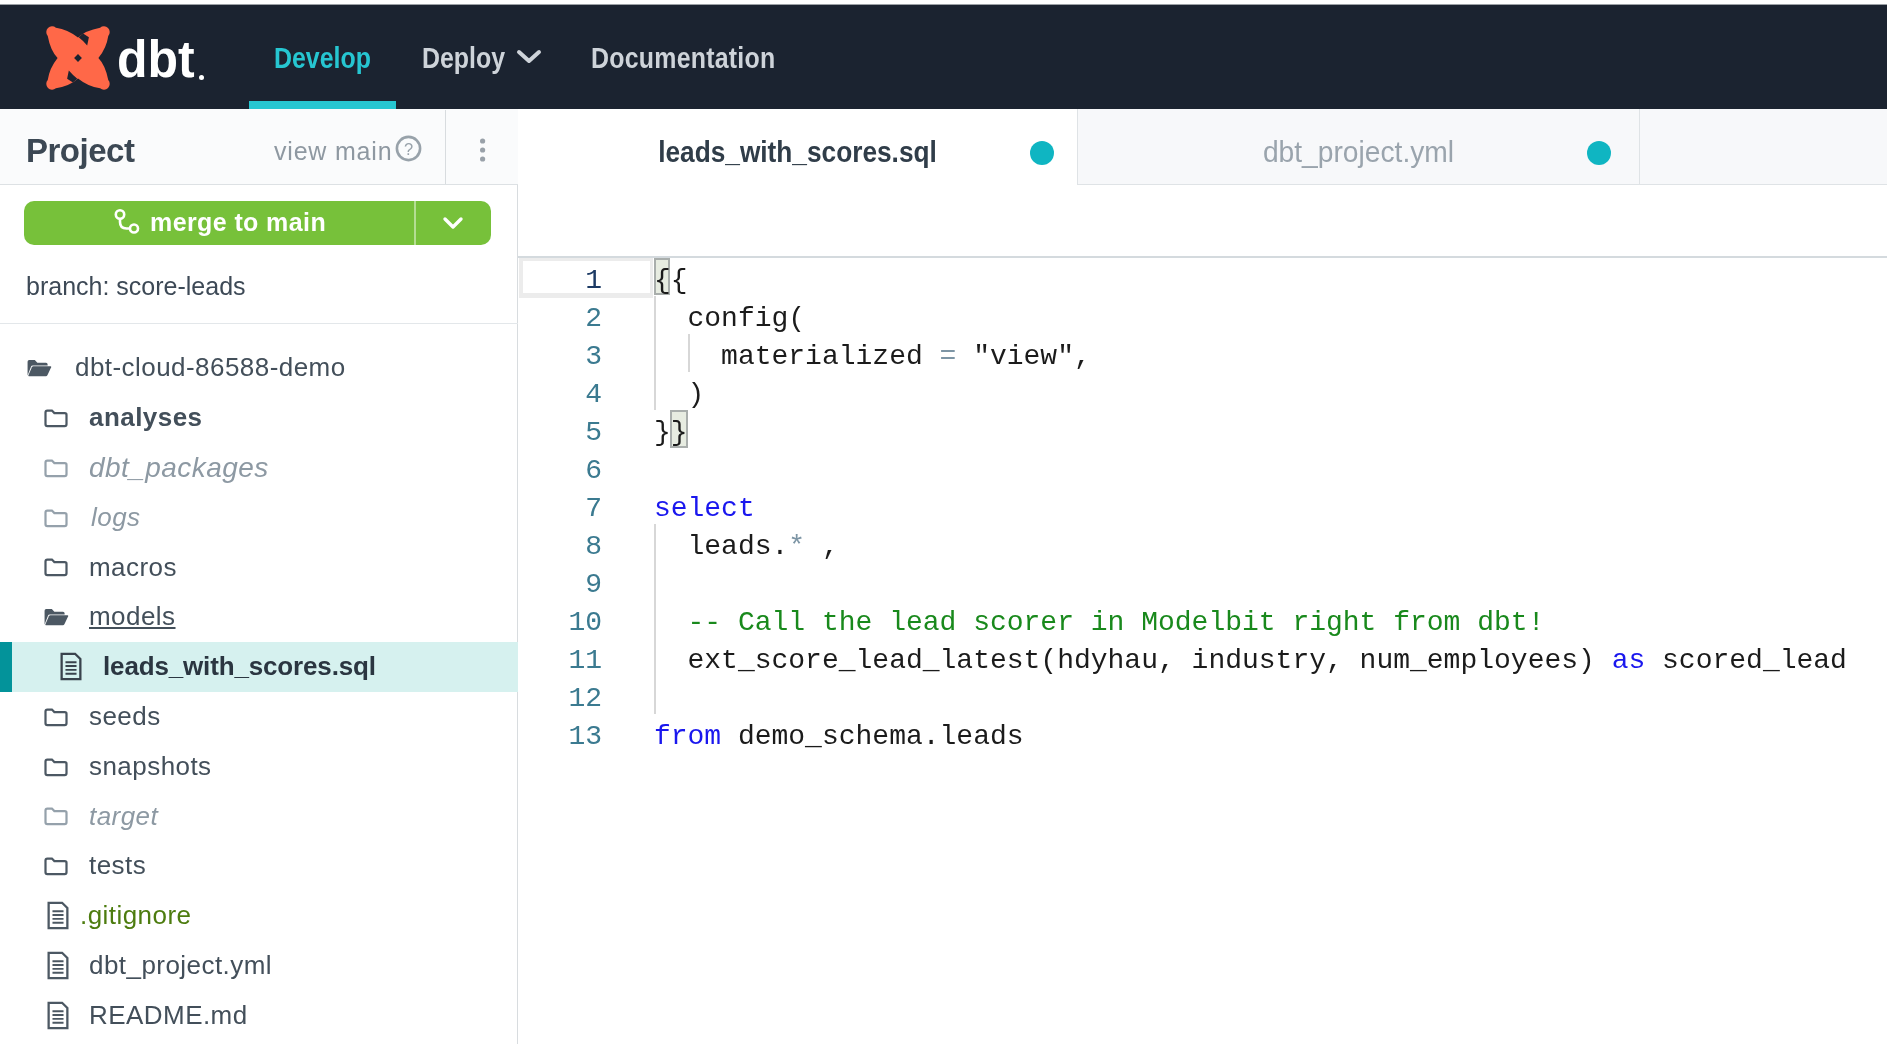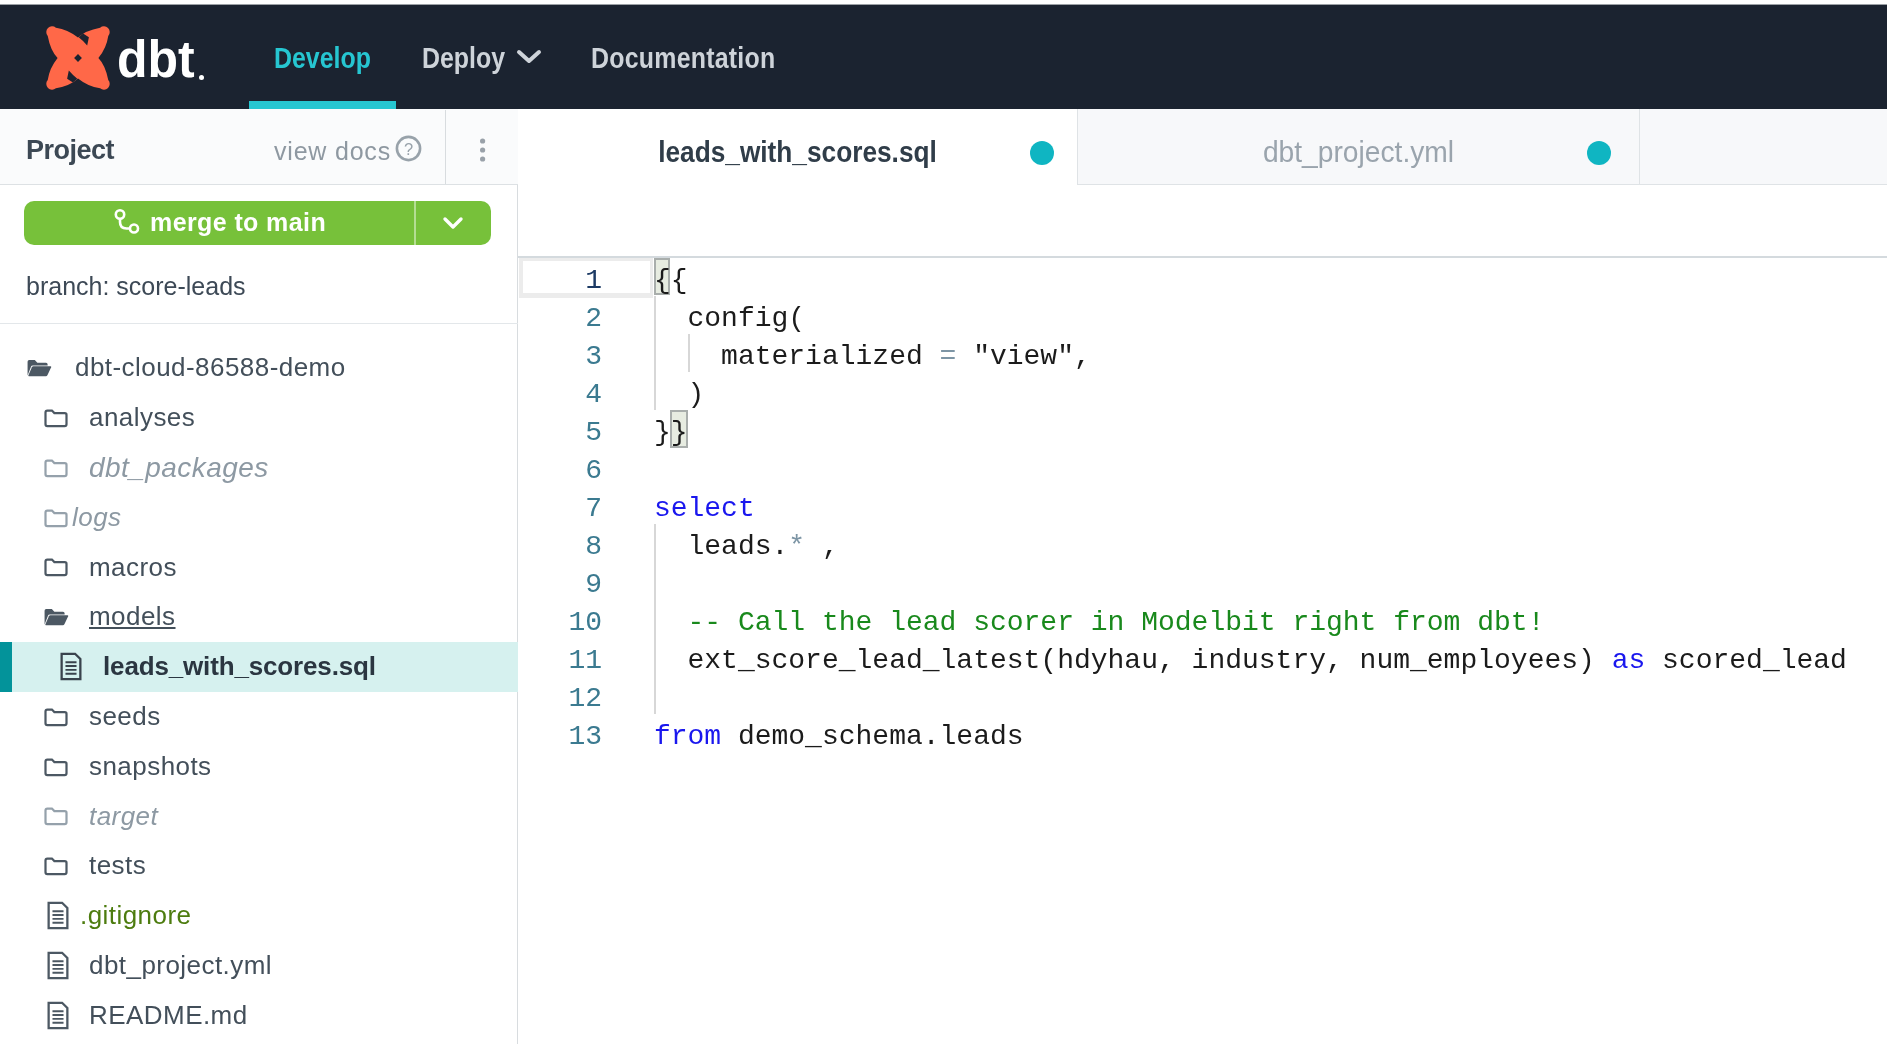--- a/index.html
+++ b/index.html
@@ -50,22 +50,22 @@
   <div class="abs navitem" style="left:274px; color:#26c6d1;">Develop</div>
   <div class="abs" id="navunderline"></div>
   <div class="abs navitem" style="left:422px;">Deploy</div>
   <svg class="abs" style="left:515px; top:48px;" width="28" height="18" viewBox="0 0 28 18">
     <path d="M4 4 L14 13 L24 4" stroke="#ced3d9" stroke-width="4" fill="none" stroke-linecap="round" stroke-linejoin="round"></path>
   </svg>
   <div class="abs navitem" style="left:591px; letter-spacing:0.3px;">Documentation</div>
 
   <div class="abs" id="sidebar"></div>
   <div class="abs" id="sbheader"></div>
-  <div class="abs" style="left:26px; top:114px; height:73px; line-height:73px; color:#3c4854; font-size:27px; font-weight:700; letter-spacing:-0.5px;">Project</div>
-  <div class="abs" style="left:274px; top:114.5px; height:73px; line-height:73px; color:#8e98a1; font-size:25px; letter-spacing:0.8px;">view docs</div>
+  <div class="abs" style="left:26px; top:114px; height:73px; line-height:73px; color:#3c4854; font-size:33px; font-weight:700; letter-spacing:-0.5px;">Project</div>
+  <div class="abs" style="left:274px; top:114.5px; height:73px; line-height:73px; color:#8e98a1; font-size:25px; letter-spacing:0.8px;">view main</div>
   <svg class="abs" style="left:395px; top:134.8px;" width="27" height="27" viewBox="0 0 27 27">
     <circle cx="13.5" cy="13.5" r="11.6" fill="none" stroke="#98a2aa" stroke-width="2.6"></circle>
     <text x="13.5" y="19.5" text-anchor="middle" font-size="16.5" fill="#98a2aa" font-family="Liberation Sans">?</text>
   </svg>
   <div class="abs" id="sbvline"></div>
   <svg class="abs" style="left:476.5px; top:137.5px;" width="12" height="25" viewBox="0 0 12 25">
     <circle cx="5.6" cy="3" r="2.6" fill="#99a1a9"></circle>
     <circle cx="5.6" cy="12" r="2.6" fill="#99a1a9"></circle>
     <circle cx="5.6" cy="21" r="2.6" fill="#99a1a9"></circle>
   </svg>
@@ -91,33 +91,33 @@
         <path d="M2.2 18.5 L2.2 6.6 Q2.2 5.2 3.6 5.2 L8.4 5.2 L10.6 7.5 L18.0 7.5 Q19.4 7.5 19.4 8.9 L19.4 9.8 L6.6 9.8 Q5.6 9.8 5.2 10.7 Z" fill="#4c5863"></path>
         <path d="M3.4 19 Q2.6 19 2.9 18.2 L5.9 11.3 Q6.3 10.5 7.2 10.5 L21.8 10.5 Q22.8 10.5 22.4 11.4 L19.2 18.2 Q18.8 19 17.9 19 Z" fill="#4c5863"></path>
       </svg>
     </div>
   <div class="abs" style="left:75px; top:343.3px; height:49.8px; line-height:49.8px; font-size:26px; color:#434f5a; letter-spacing:0.45px;">dbt-cloud-86588-demo</div>
   <div class="abs" style="left:42px; top:393.1px; height:49.8px; display:flex; align-items:center;">
       <svg width="28" height="28" viewBox="0 0 24 24">
         <path d="M3 7.2 Q3 5.6 4.6 5.6 L8.5 5.6 L10.6 7.8 L19.5 7.8 Q21 7.8 21 9.3 L21 17.4 Q21 19 19.4 19 L4.6 19 Q3 19 3 17.4 Z" fill="none" stroke="#4c5863" stroke-width="1.9"></path>
       </svg>
     </div>
-  <div class="abs" style="left:89px; top:393.1px; height:49.8px; line-height:49.8px; font-size:26px; color:#434f5a; letter-spacing:0.45px;">analyses</div>
+  <div class="abs" style="left:89px; top:393.1px; height:49.8px; line-height:49.8px; font-size:26px; color:#434f5a; letter-spacing:0.45px;font-weight:bold;">analyses</div>
   <div class="abs" style="left:42px; top:442.9px; height:49.8px; display:flex; align-items:center;">
       <svg width="28" height="28" viewBox="0 0 24 24">
         <path d="M3 7.2 Q3 5.6 4.6 5.6 L8.5 5.6 L10.6 7.8 L19.5 7.8 Q21 7.8 21 9.3 L21 17.4 Q21 19 19.4 19 L4.6 19 Q3 19 3 17.4 Z" fill="none" stroke="#95a1ab" stroke-width="1.9"></path>
       </svg>
     </div>
   <div class="abs" style="left:89px; top:442.9px; height:49.8px; line-height:49.8px; font-size:28px; color:#434f5a; color:#8d99a3; font-style:italic;letter-spacing:0.45px;">dbt_packages</div>
   <div class="abs" style="left:42px; top:492.7px; height:49.8px; display:flex; align-items:center;">
       <svg width="28" height="28" viewBox="0 0 24 24">
         <path d="M3 7.2 Q3 5.6 4.6 5.6 L8.5 5.6 L10.6 7.8 L19.5 7.8 Q21 7.8 21 9.3 L21 17.4 Q21 19 19.4 19 L4.6 19 Q3 19 3 17.4 Z" fill="none" stroke="#95a1ab" stroke-width="1.9"></path>
       </svg>
     </div>
-  <div class="abs" style="left:72px; top:492.7px; height:49.8px; line-height:49.8px; font-size:26px; color:#434f5a; color:#8d99a3; font-style:italic;letter-spacing:0.45px;">logs</div>
+  <div class="abs" style="left:91px; top:492.7px; height:49.8px; line-height:49.8px; font-size:26px; color:#434f5a; color:#8d99a3; font-style:italic;letter-spacing:0.45px;">logs</div>
   <div class="abs" style="left:42px; top:542.5px; height:49.8px; display:flex; align-items:center;">
       <svg width="28" height="28" viewBox="0 0 24 24">
         <path d="M3 7.2 Q3 5.6 4.6 5.6 L8.5 5.6 L10.6 7.8 L19.5 7.8 Q21 7.8 21 9.3 L21 17.4 Q21 19 19.4 19 L4.6 19 Q3 19 3 17.4 Z" fill="none" stroke="#4c5863" stroke-width="1.9"></path>
       </svg>
     </div>
   <div class="abs" style="left:89px; top:542.5px; height:49.8px; line-height:49.8px; font-size:26px; color:#434f5a; letter-spacing:0.45px;">macros</div>
   <div class="abs" style="left:42px; top:592.3px; height:49.8px; display:flex; align-items:center;">
       <svg width="28" height="28" viewBox="0 0 24 24">
         <path d="M2.2 18.5 L2.2 6.6 Q2.2 5.2 3.6 5.2 L8.4 5.2 L10.6 7.5 L18.0 7.5 Q19.4 7.5 19.4 8.9 L19.4 9.8 L6.6 9.8 Q5.6 9.8 5.2 10.7 Z" fill="#4c5863"></path>
         <path d="M3.4 19 Q2.6 19 2.9 18.2 L5.9 11.3 Q6.3 10.5 7.2 10.5 L21.8 10.5 Q22.8 10.5 22.4 11.4 L19.2 18.2 Q18.8 19 17.9 19 Z" fill="#4c5863"></path>

